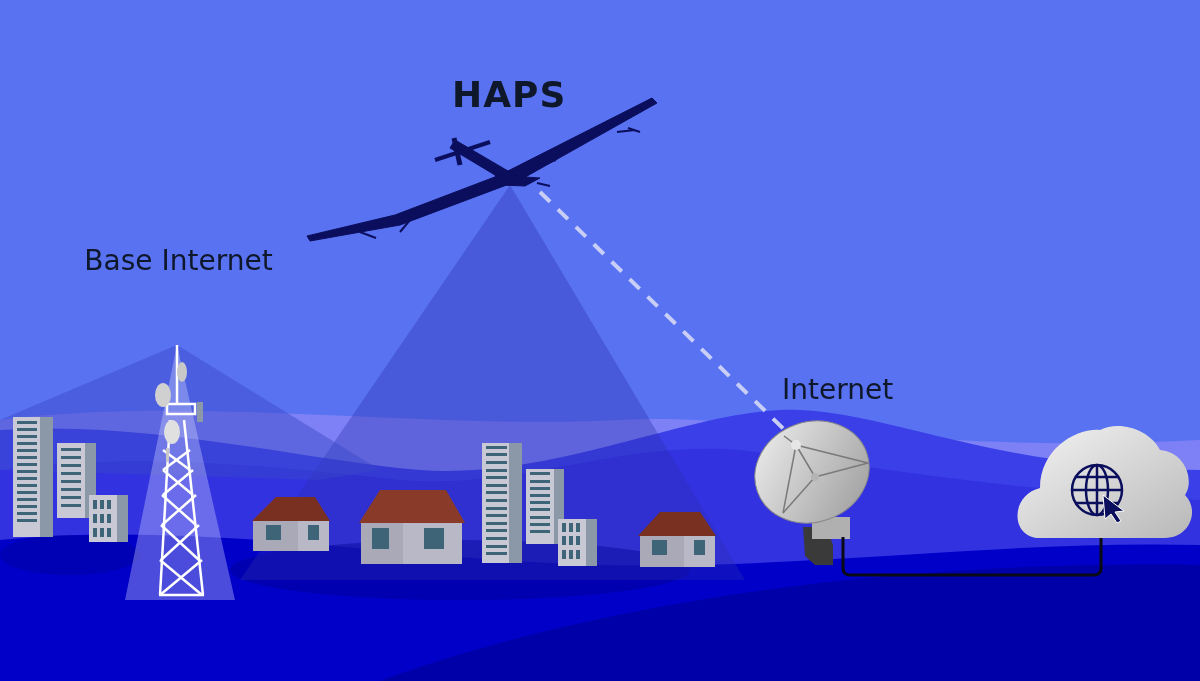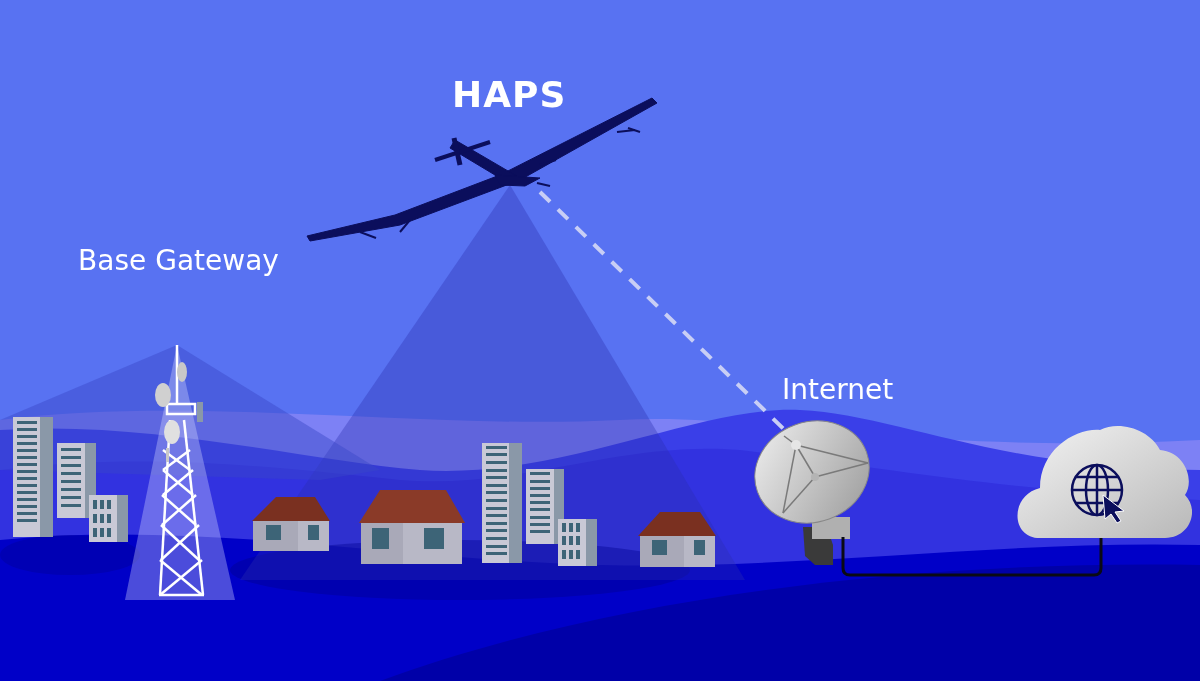--- a/index.html
+++ b/index.html
@@ -1,19 +1,19 @@
 <!DOCTYPE html>
 <html><head>
 <meta charset="utf-8">
 <style>
   html,body{margin:0;padding:0;}
   body{width:1200px;height:681px;overflow:hidden;background:#5872F2;}
   .stage{position:relative;width:1200px;height:681px;}
   svg{position:absolute;left:0;top:0;}
-  .label{position:absolute;color:#ffffff;font-family:"DejaVu Sans","Liberation Sans",sans-serif;white-space:nowrap;}
+  .label{position:absolute;color:#0f172a;font-family:"DejaVu Sans","Liberation Sans",sans-serif;white-space:nowrap;}
   .haps{left:452px;top:74px;font-size:36px;font-weight:bold;letter-spacing:1px;}
   .tbs{left:76px;top:240px;font-size:28px;text-align:center;line-height:41px;width:205px;}
   .gw{left:782px;top:373px;font-size:28px;}
   .inet{left:1029px;top:373px;font-size:28px;}
 </style>
 </head>
 <body>
 
 <div class="stage">
 <svg width="1200" height="681" viewBox="0 0 1200 681">
@@ -232,16 +232,16 @@
     <line x1="617" y1="132" x2="635" y2="130" stroke-width="2"></line>
     <line x1="540" y1="165" x2="556" y2="160" stroke-width="2"></line>
     <line x1="400" y1="232" x2="410" y2="220" stroke-width="2"></line>
     <line x1="360" y1="232" x2="376" y2="238" stroke-width="2"></line>
     <line x1="537" y1="183" x2="550" y2="186" stroke-width="2"></line>
   </g>
 </svg>
 
 <div class="label haps">HAPS</div>
 <div class="label tbs">
-  <div>Base Gateway</div>
+  <div>Base Internet</div>
 </div>
 <div class="label gw">Internet</div>
 </div>
 
 </body></html>

